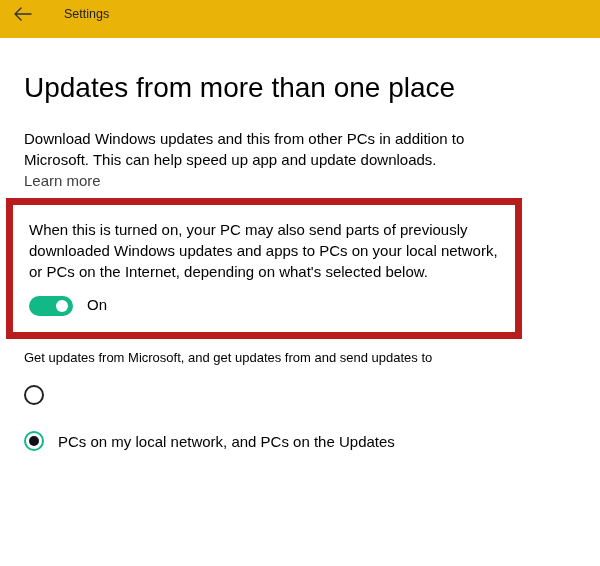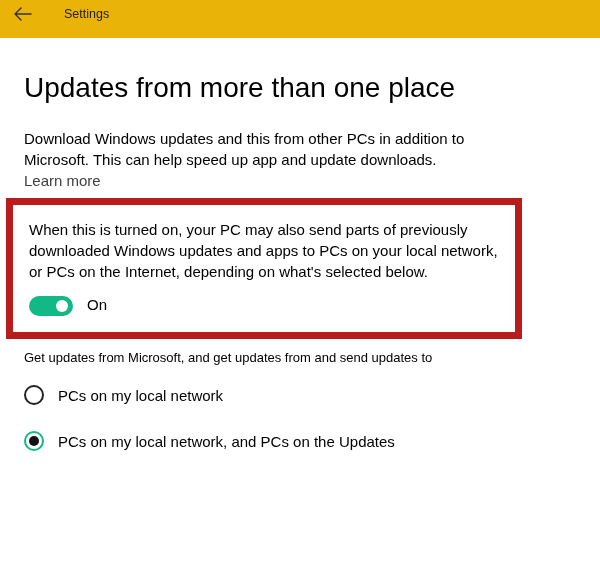--- a/index.html
+++ b/index.html
@@ -168,21 +168,20 @@
         <div class="knob"></div>
       </div>
       <div class="toggle-label">On</div>
     </div>
   </div>
 
   <p class="subtext">Get updates from Microsoft, and get updates from and send updates to</p>
 
   <div class="radio-row">
     <div class="radio"></div>
-    <div class="radio-label">PCs on my local network</div>
   </div>
 
   <div class="radio-row">
     <div class="radio selected">
         <div class="dot"></div>
       </div>
     <div class="radio-label">PCs on my local network, and PCs on the Updates</div>
   </div>
 </div>
 

